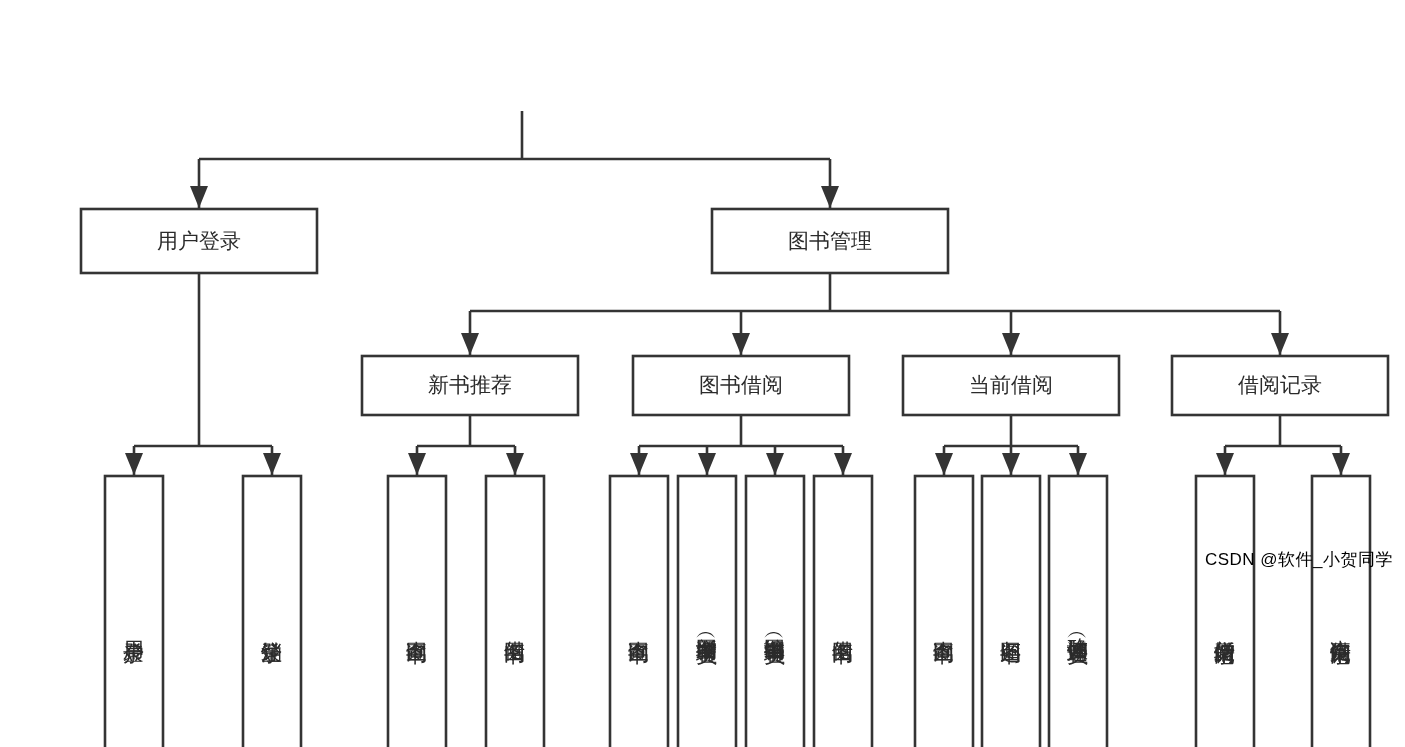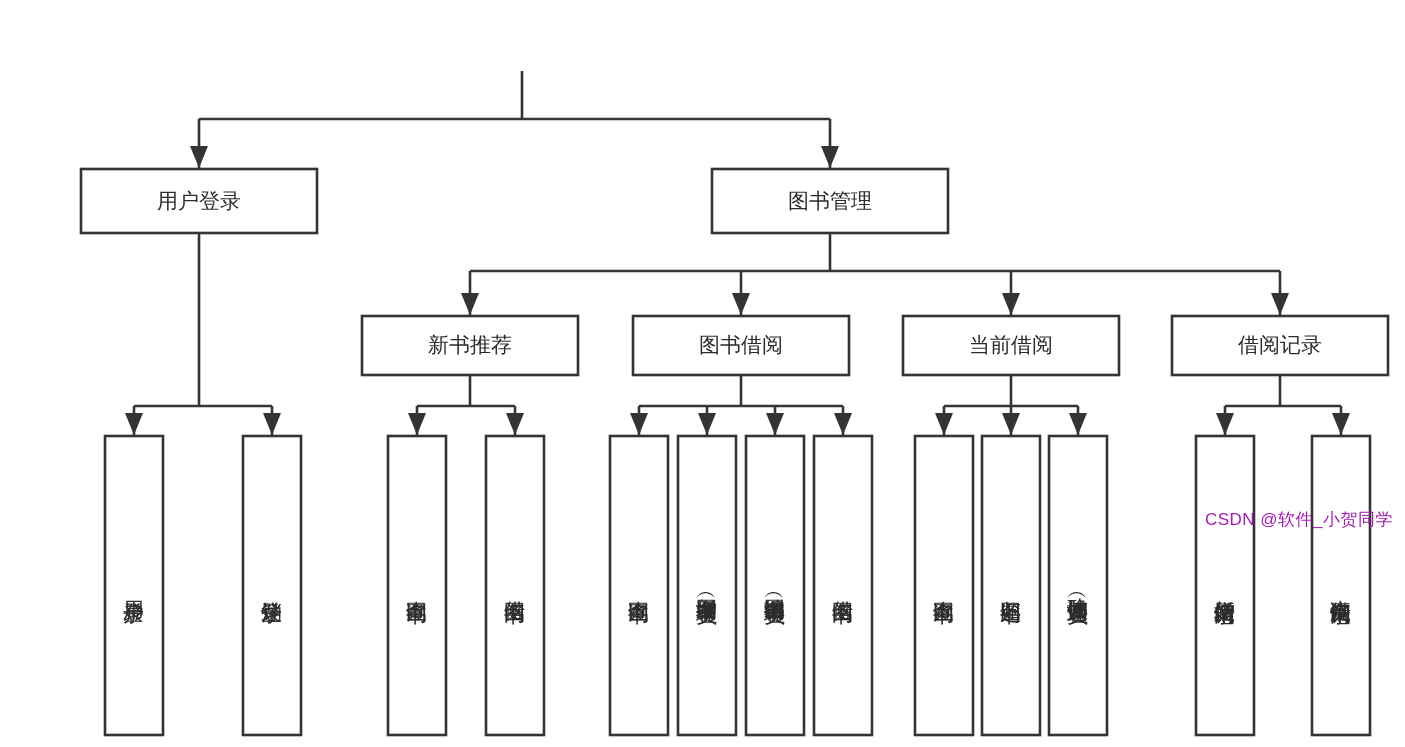--- a/index.html
+++ b/index.html
@@ -11,20 +11,21 @@
     width: 1405px;
     height: 747px;
     overflow: hidden;
     font-family: "Liberation Sans", "DejaVu Sans", sans-serif;
   }
   #diagram-root {
     position: relative;
     width: 1405px;
     height: 535px;
     background: #ffffff;
+    margin-top: 40px;
   }
   svg.diagram-canvas {
     position: absolute;
     top: 0;
     left: 0;
     width: 1405px;
     height: 747px;
     display: block;
   }
   .node-box {
@@ -64,21 +65,21 @@
     text-align: center;
     white-space: nowrap;
     pointer-events: none;
   }
   .watermark {
     position: absolute;
     right: 12px;
     bottom: 4px;
     font-family: "Liberation Sans", "DejaVu Sans", sans-serif;
     font-size: 17px;
-    color: #a21caf;
+    color: #000000;
     white-space: nowrap;
     letter-spacing: 0.5px;
   }
 </style>
 </head>
 <body>
 
 <div id="diagram-root">
   <svg class="diagram-canvas" viewBox="0 0 1405 747">
     <g id="connector-layer">

